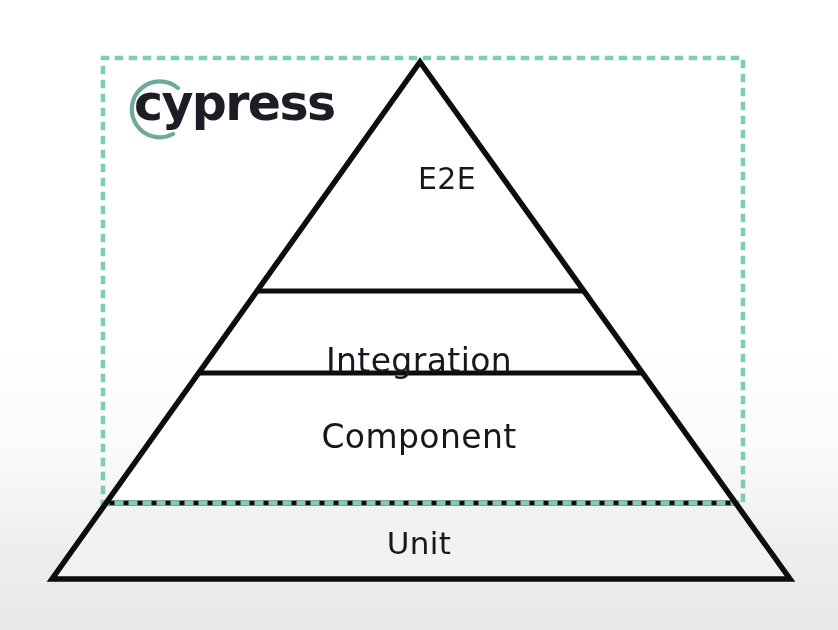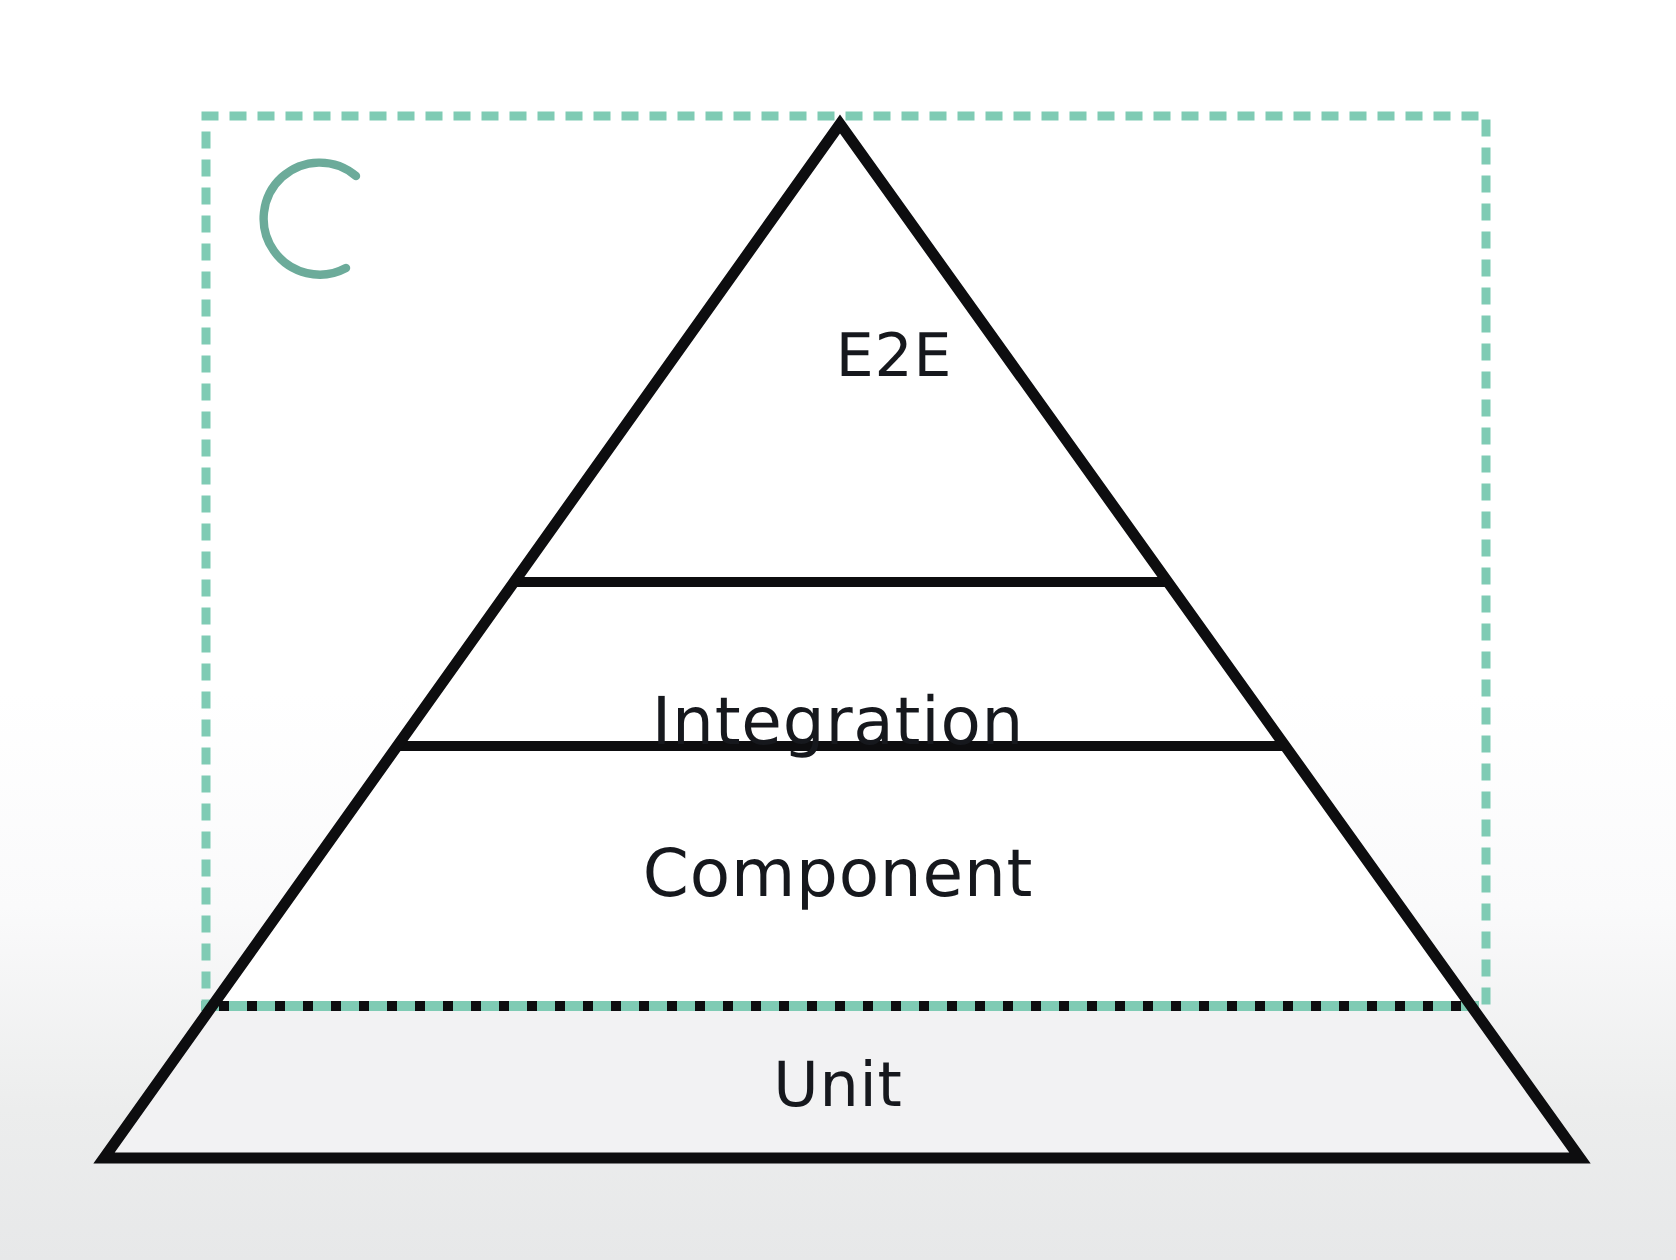--- a/index.html
+++ b/index.html
@@ -101,20 +101,21 @@
 
     <line x1="103" y1="503" x2="743" y2="503" stroke="#7fcbb4" stroke-width="5" stroke-dasharray="4 10" stroke-linecap="square"></line>
 
     <polygon points="420,62 790,579 52,579" fill="none" stroke="#0d0d0f" stroke-width="5.5" stroke-linejoin="miter"></polygon>
   </svg>
 
   <div id="logo">
     <svg id="logo-arc" viewBox="0 0 78 78">
       <path d="M 60 16 A 28 28 0 1 0 55 62" fill="none" stroke="#6cab9a" stroke-width="4.2" stroke-linecap="round"></path>
     </svg>
+    <div id="logo-word">cypress</div>
   </div>
 
   <div class="tier-label" id="label-e2e">E2E</div>
 
   <div class="tier-label" id="label-integration">Integration</div>
 
   <div class="tier-label" id="label-component">Component</div>
 
   <div class="tier-label" id="label-unit">Unit</div>
 

